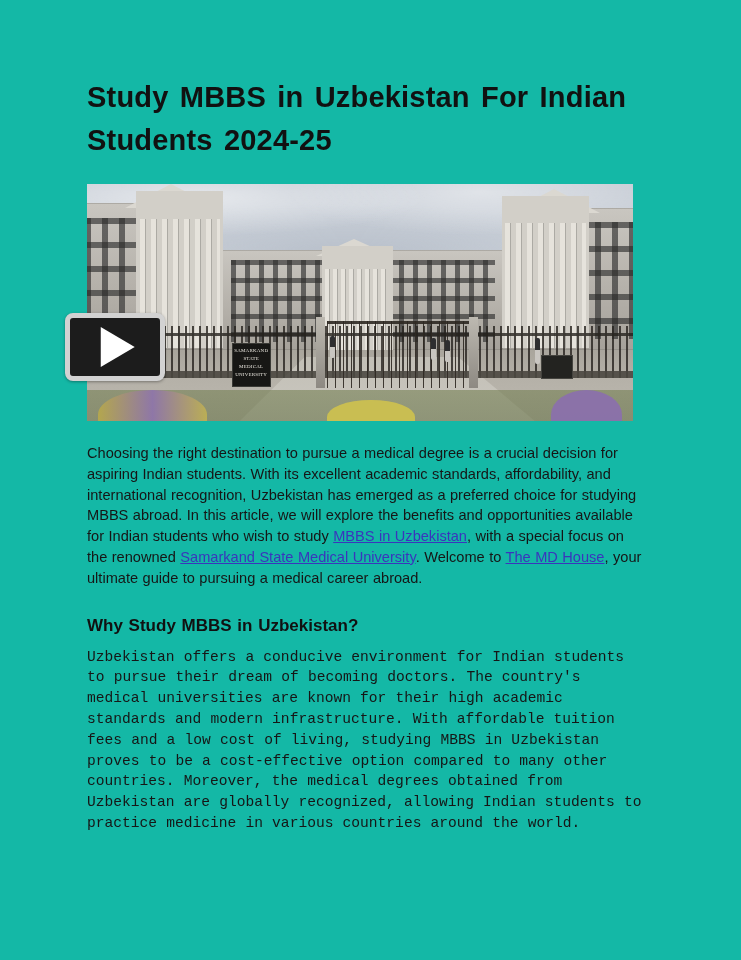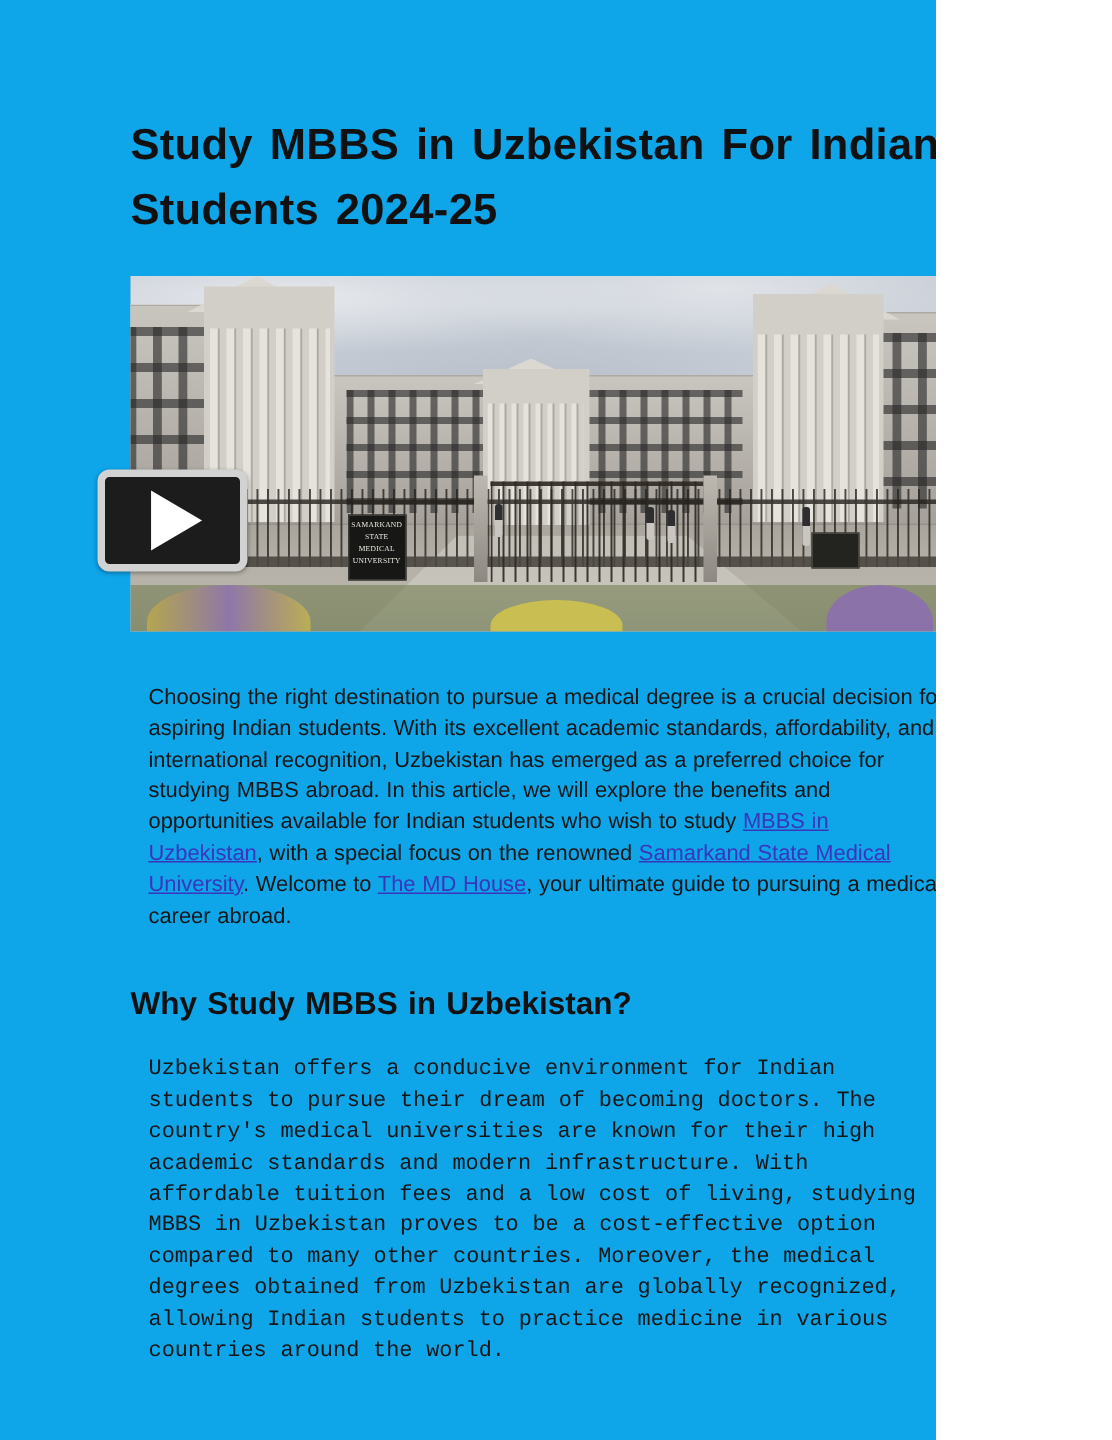--- a/index.html
+++ b/index.html
@@ -7,23 +7,23 @@
     margin: 0;
     padding: 0;
     background: #ffffff;
   }
   body {
     font-family: "Liberation Sans", sans-serif;
     color: #1a1a1a;
   }
   .page {
     position: relative;
-    width: 624px;
+    width: 741px;
     height: 960px;
-    background: #0ea5e9;
+    background: #14b8a6;
     overflow: hidden;
   }
   .content {
     position: absolute;
     left: 87px;
     top: 0;
     width: 556px;
   }
 
   
@@ -255,36 +255,36 @@
     top: 50%;
     transform: translate(-42%, -50%);
     width: 0; height: 0;
     border-top: 20px solid transparent;
     border-bottom: 20px solid transparent;
     border-left: 34px solid #ffffff;
   }
 
   
   .para {
-    margin: 12px;
+    margin: 0;
     padding-top: 22px;
     font-size: 14.6px;
     line-height: 20.8px;
     color: #161616;
     text-align: left;
     word-spacing: 0.4px;
   }
   .para a {
     color: #3a35bd;
     text-decoration: underline;
   }
   .sub-head {
     margin: 0;
     padding-top: 25px;
-    font-size: 21px;
+    font-size: 17px;
     line-height: 24px;
     font-weight: bold;
     color: #111111;
     word-spacing: 1px;
   }
   .sub-head + .para { padding-top: 9px; font-family: Liberation Mono, monospace; }
 </style>
 </head>
 <body>
 

